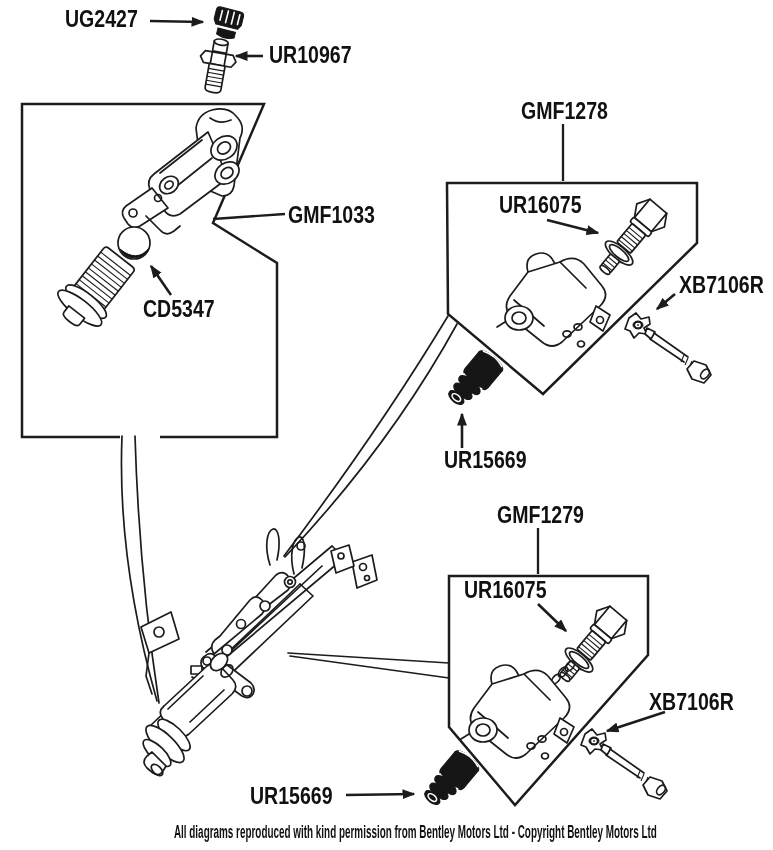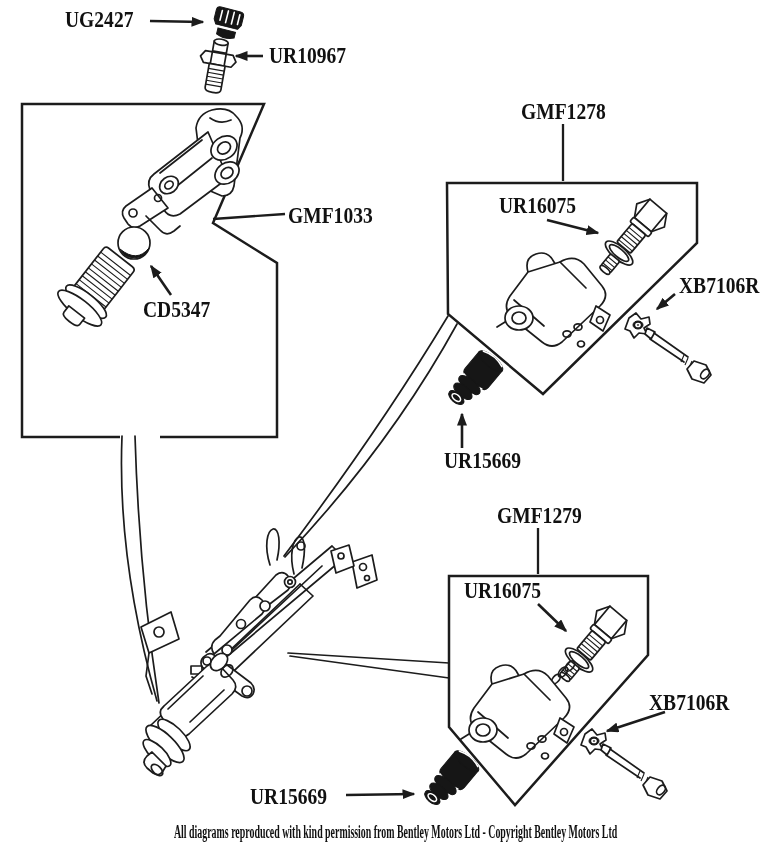--- a/index.html
+++ b/index.html
@@ -1,17 +1,17 @@
 <!DOCTYPE html>
 <html><head>
 <meta charset="utf-8">
 <style>
   html,body{margin:0;padding:0;background:#fff;}
   #stage{position:relative;width:773px;height:850px;background:#ffffff;overflow:hidden;
-         font-family:Liberation Serif, serif;}
+         font-family:Liberation Sans, sans-serif;}
   svg{position:absolute;left:0;top:0;}
   .label{position:absolute;font-weight:700;font-size:23px;color:#111;white-space:nowrap;
          transform:scaleX(.85);transform-origin:left top;line-height:1;}
   .footer{position:absolute;left:0;right:0;top:823px;text-align:center;font-weight:700;
           font-size:18px;color:#111;white-space:nowrap;transform:scaleX(.55);line-height:1;}
   .ln{stroke:#1c1c1c;stroke-width:2.3;fill:none;}
   .box{stroke:#1c1c1c;stroke-width:2.5;fill:none;stroke-linejoin:miter;}
   .ar{stroke:#1c1c1c;stroke-width:2.6;fill:none;}
   .p{stroke:#1c1c1c;stroke-width:1.7;fill:#fff;stroke-linejoin:round;stroke-linecap:round;}
   .pn{stroke:#1c1c1c;stroke-width:1.7;fill:none;stroke-linejoin:round;stroke-linecap:round;}

